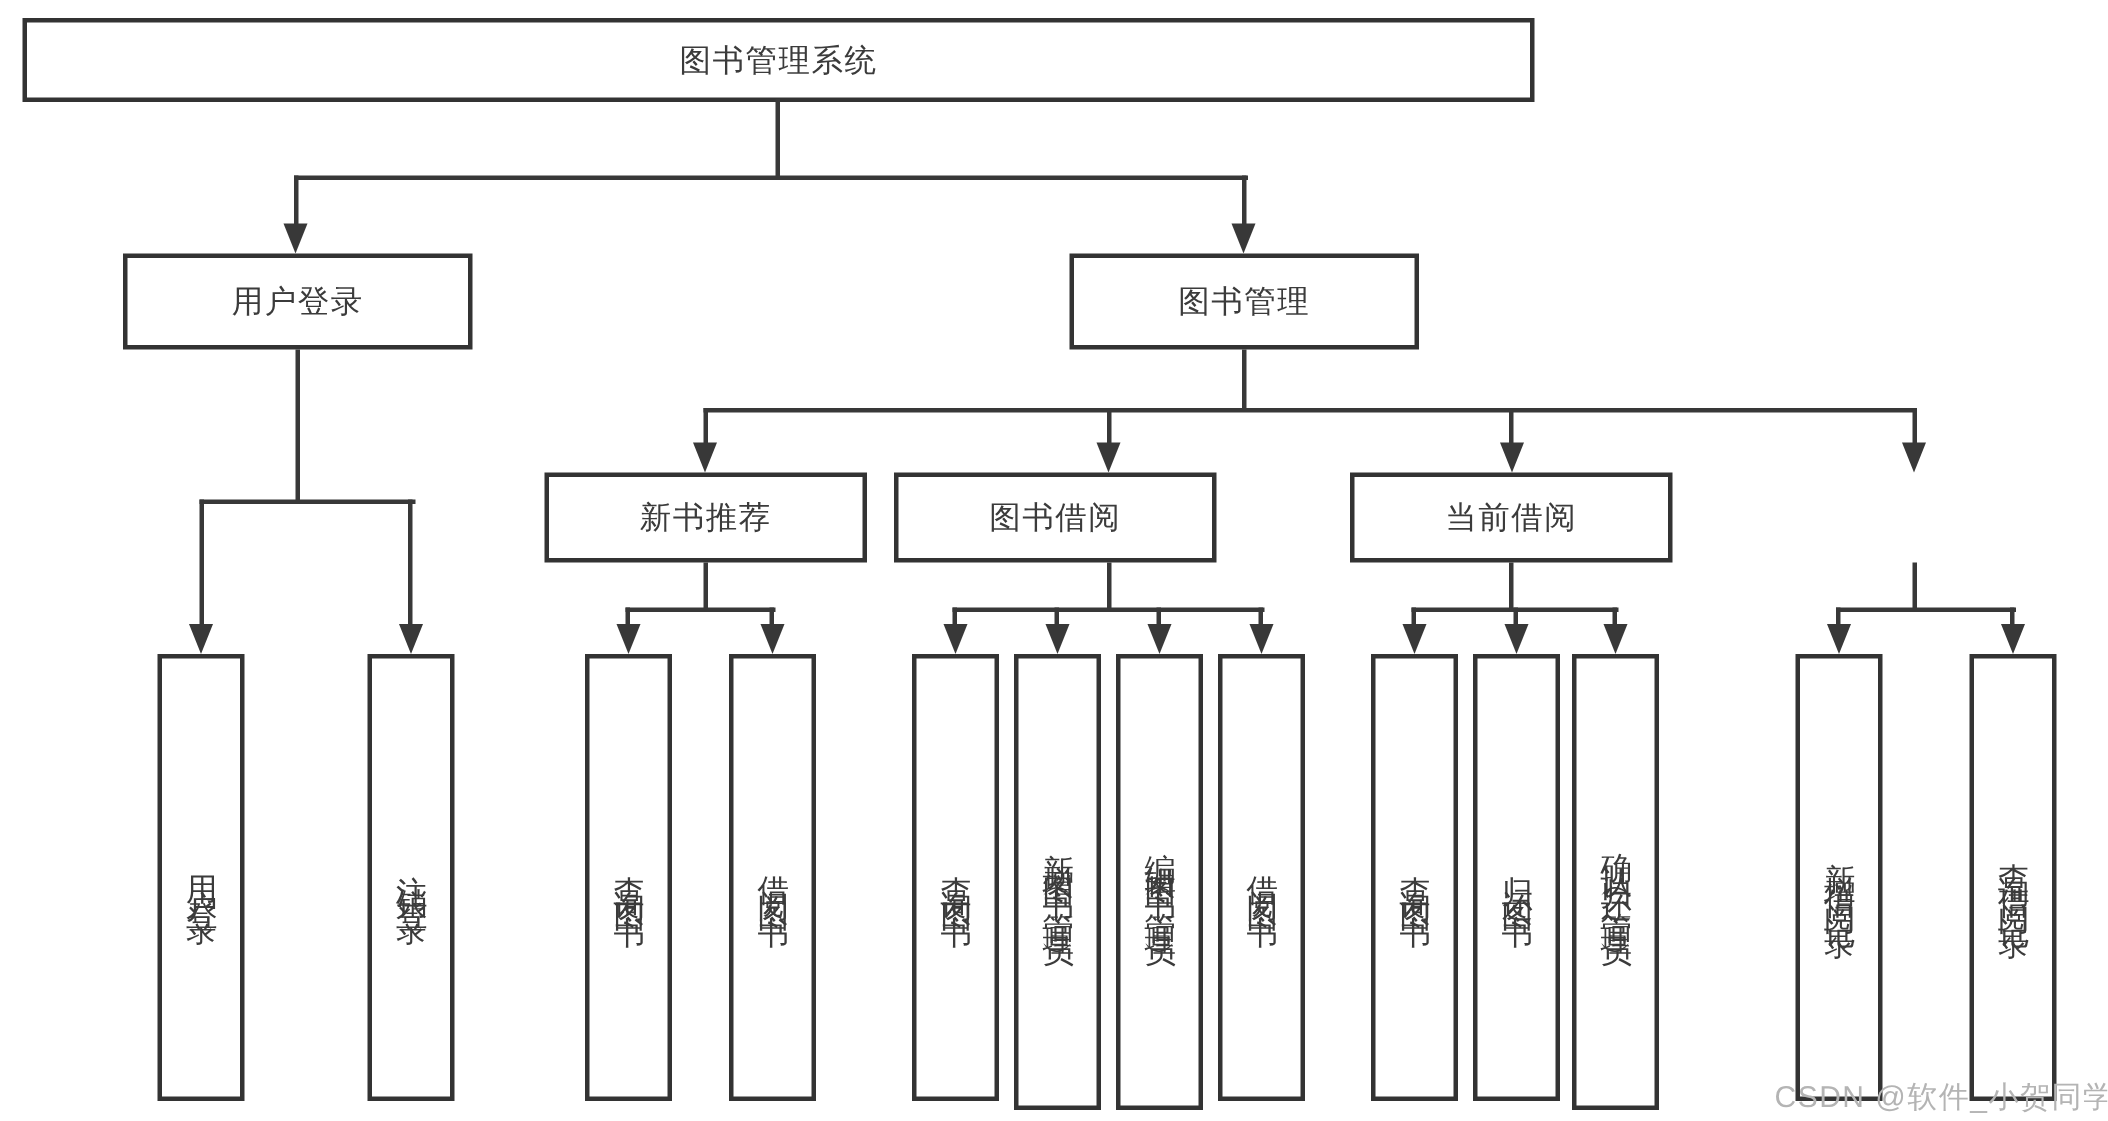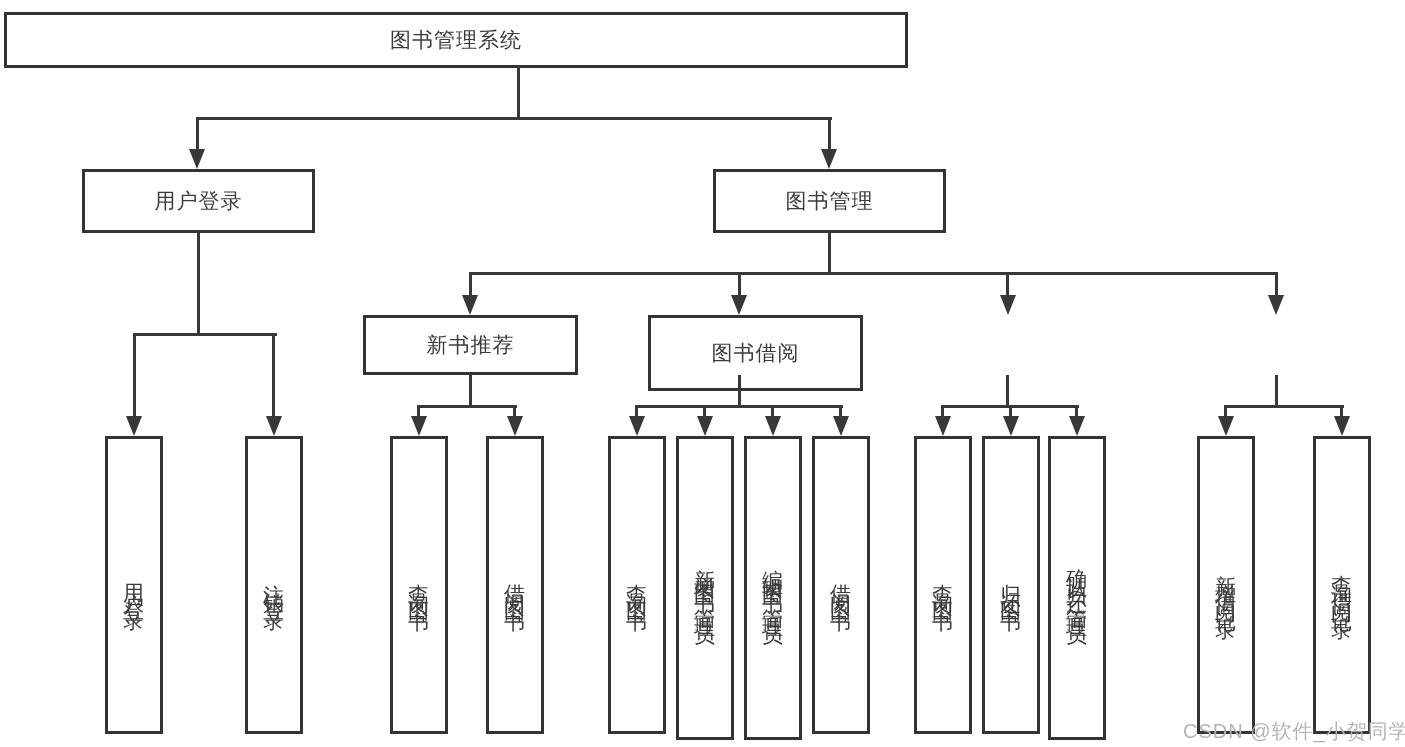--- a/index.html
+++ b/index.html
@@ -54,30 +54,31 @@
     letter-spacing:1px;
     white-space:nowrap;
     z-index:5;
   }
 </style>
 </head>
 <body>
 
 <div class="canvas">
 
-  <div class="bx" style="left:4px;top:12px;width:904px;height:56px;">图书管理系统</div>
+  <div class="bx" style="left:15px;top:12px;width:1008px;height:56px;">图书管理系统</div>
 
   <div class="bx" style="left:82px;top:169px;width:233px;height:64px;">用户登录</div>
 
   <div class="bx" style="left:363px;top:315px;width:215px;height:60px;">新书推荐</div>
 
   <div class="bx" style="left:713px;top:169px;width:233px;height:64px;">图书管理</div>
 
-  <div class="bx" style="left:648px;top:315px;width:215px;height:76px;">图书借阅</div>
+  <div class="bx" style="left:596px;top:315px;width:215px;height:60px;">图书借阅</div>
 
+  <div class="bx" style="left:900px;top:315px;width:215px;height:60px;">当前借阅</div>
 
 
   <div class="leaf" style="left:105px;">
     <span>用户登录</span>
     </div>
 
   <div class="leaf" style="left:245px;">
     <span>注销登录</span>
     </div>
 

